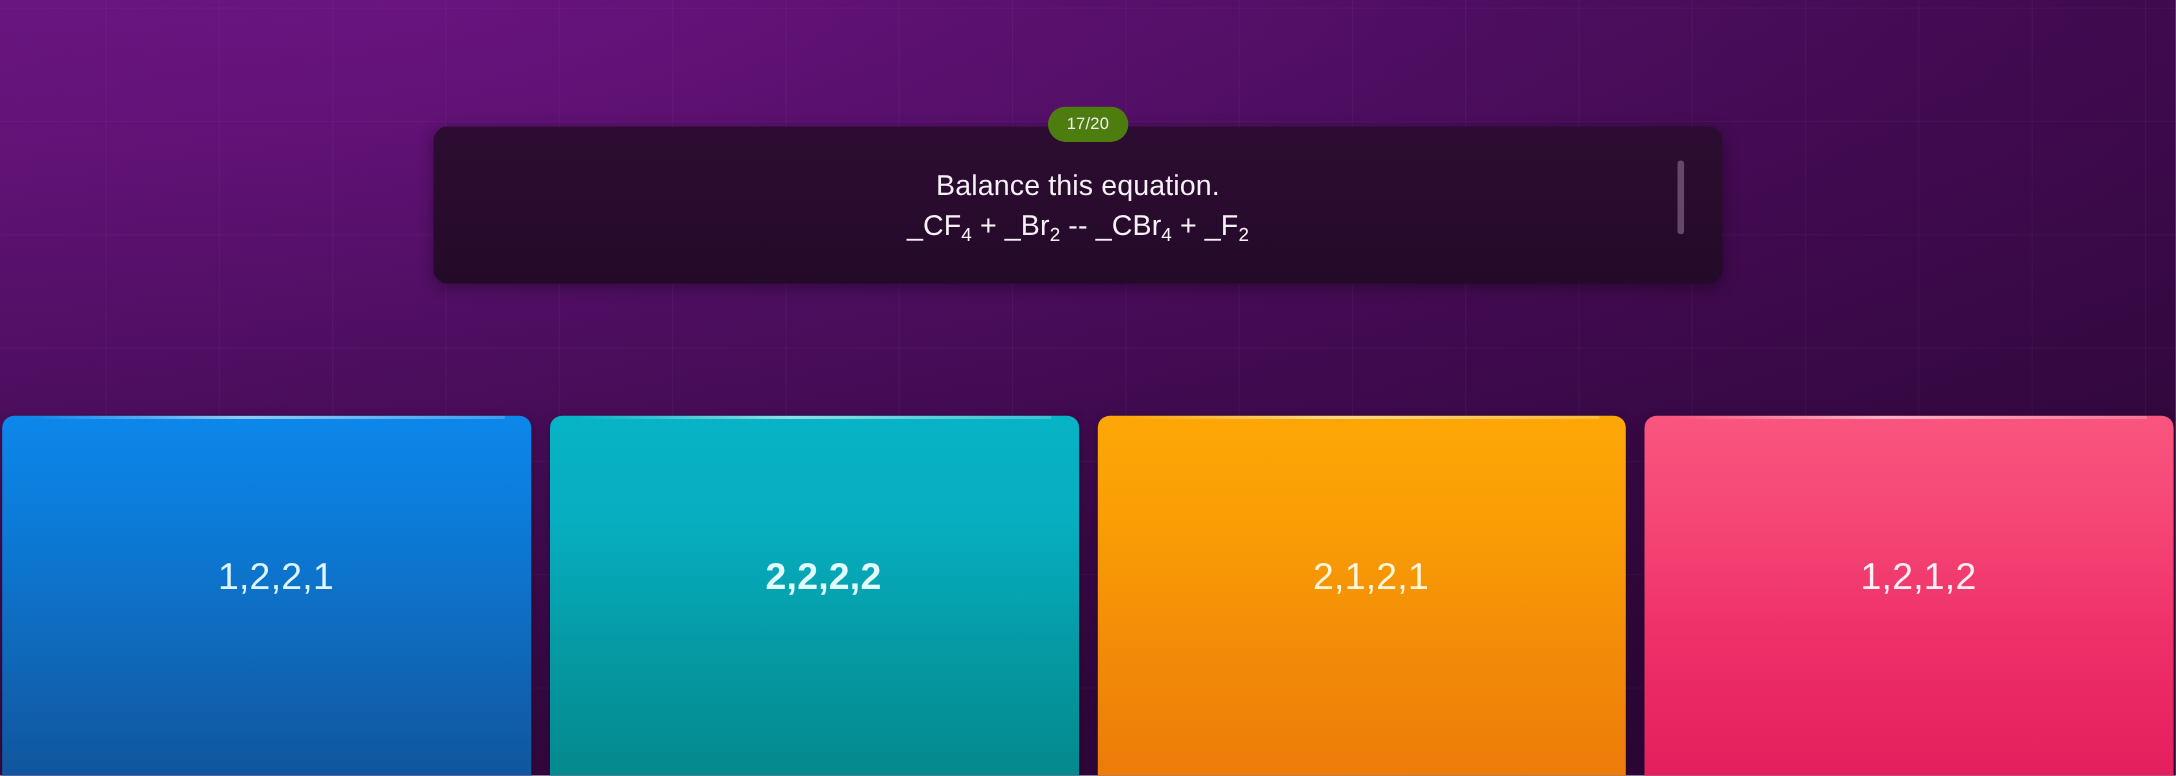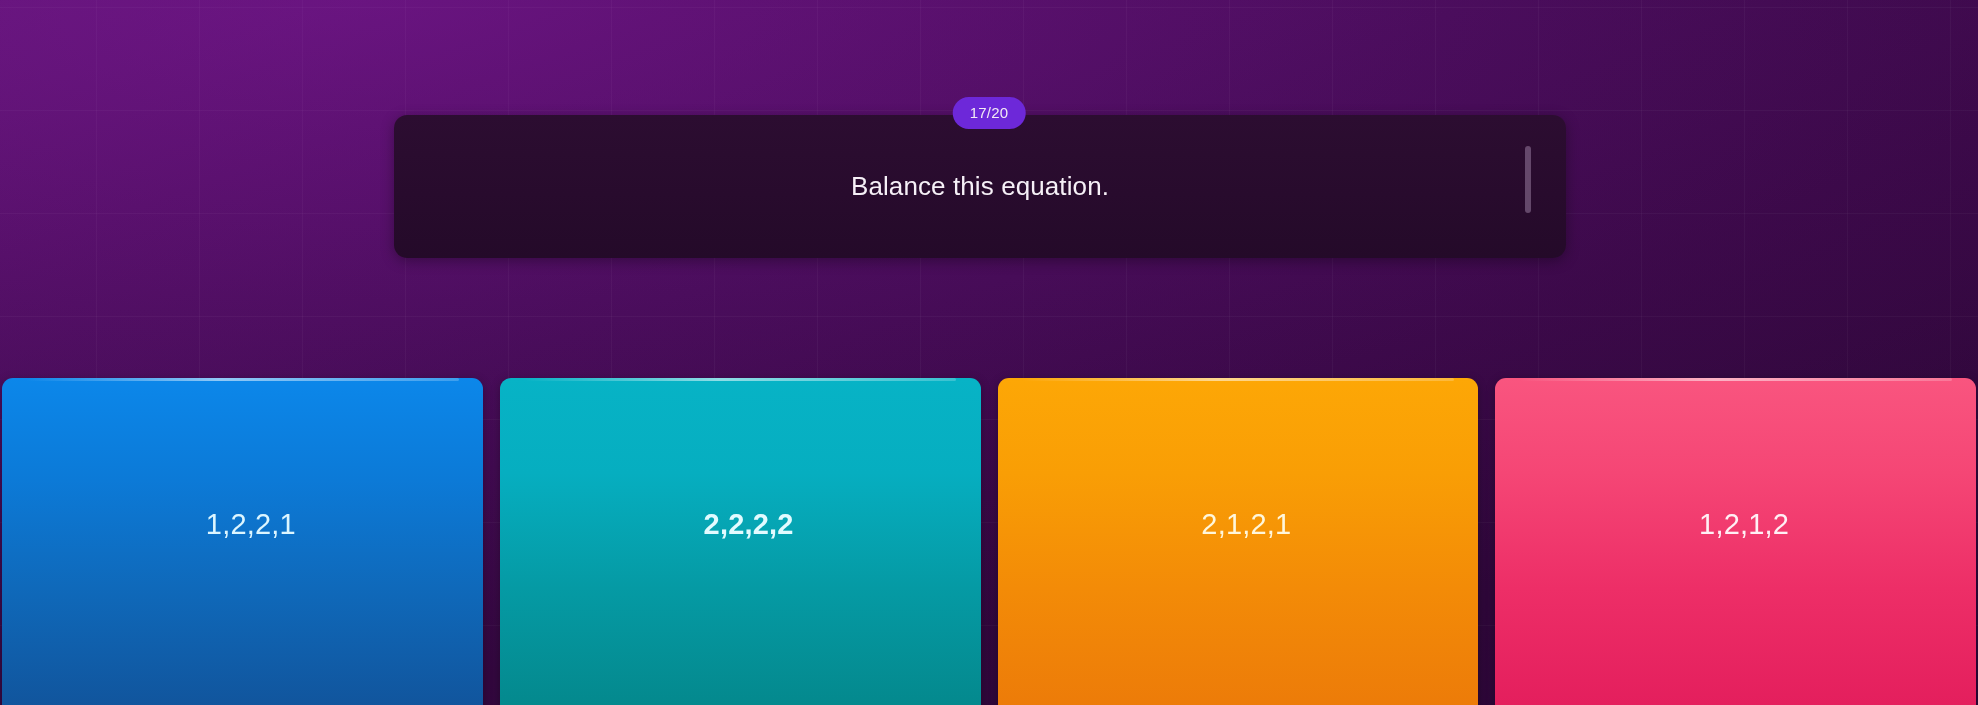--- a/index.html
+++ b/index.html
@@ -77,21 +77,21 @@
     position:absolute; right:35px; top:31px;
     width:6px; height:67px;
     background:rgba(208,180,216,0.36);
     border-radius:3px;
   }
 
   
   #progress-badge {
     position:absolute; left:50%; top:97px;
     transform:translateX(-50%);
-    background:#6d28d9;
+    background:#4d7c0f;
     color:#f2eaf4;
     font-size:15px;
     letter-spacing:0.2px;
     padding:7px 17px 8px;
     border-radius:17px;
     z-index:5;
     white-space:nowrap;
   }
 
   
@@ -111,21 +111,21 @@
     cursor:pointer;
   }
   .answer-tile::before {
     content:"";
     position:absolute; left:5%; right:5%; top:0; height:3px;
     background:linear-gradient(90deg, rgba(255,255,255,0) 0%, rgba(255,255,255,0.55) 45%, rgba(255,255,255,0.20) 100%);
     border-radius:3px;
   }
   .answer-label {
     position:relative;
-    font-size:29px;
+    font-size:34px;
     letter-spacing:0.2px;
     margin-top:-48px;
     margin-left:17px;
   }
   .tile-blue   { background:linear-gradient(180deg, #0c87ea 0%, #0c7ad7 30%, #0f69ba 62%, #11539a 100%); }
   .tile-blue   .answer-label { color:#ddf6ff; }
   .tile-teal   { background:linear-gradient(180deg, #07b3c6 0%, #06aec0 28%, #059aa4 62%, #04878b 100%); }
   .tile-teal   .answer-label { color:#e2fbff;font-weight:bold; }
   .tile-orange { background:linear-gradient(180deg, #fda706 0%, #f99e05 28%, #f38b07 62%, #ec7a09 100%); }
   .tile-orange .answer-label { color:#fff7dc;text-align:center; }
@@ -137,20 +137,21 @@
 
 <div id="grid-overlay"></div>
 <div id="vignette"></div>
 
 <div id="progress-badge">17/20</div>
 
 <div id="question-area">
   <div id="question-card">
     <div id="question-scroll">
       <div id="question-prompt">Balance this equation.</div>
+      <div id="question-equation">_CF<sub>4</sub> + _Br<sub>2</sub> -- _CBr<sub>4</sub> + _F<sub>2</sub></div>
     </div>
     <div id="question-scrollbar-track"></div>
     <div id="question-scrollbar-thumb"></div>
   </div>
 </div>
 
 <div id="answers-grid">
   <div class="answer-tile tile-blue">
     <span class="answer-label">1,2,2,1</span>
   </div>

